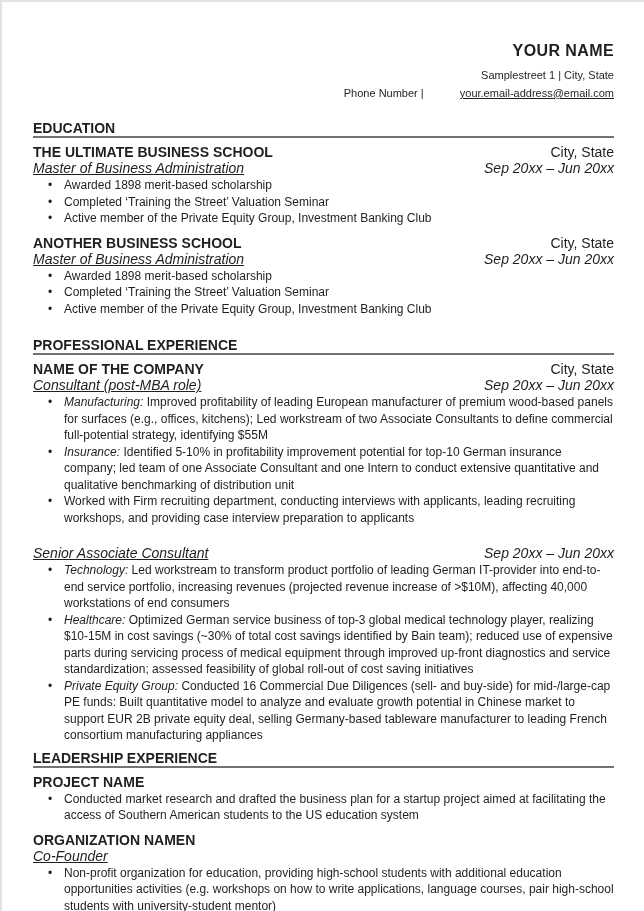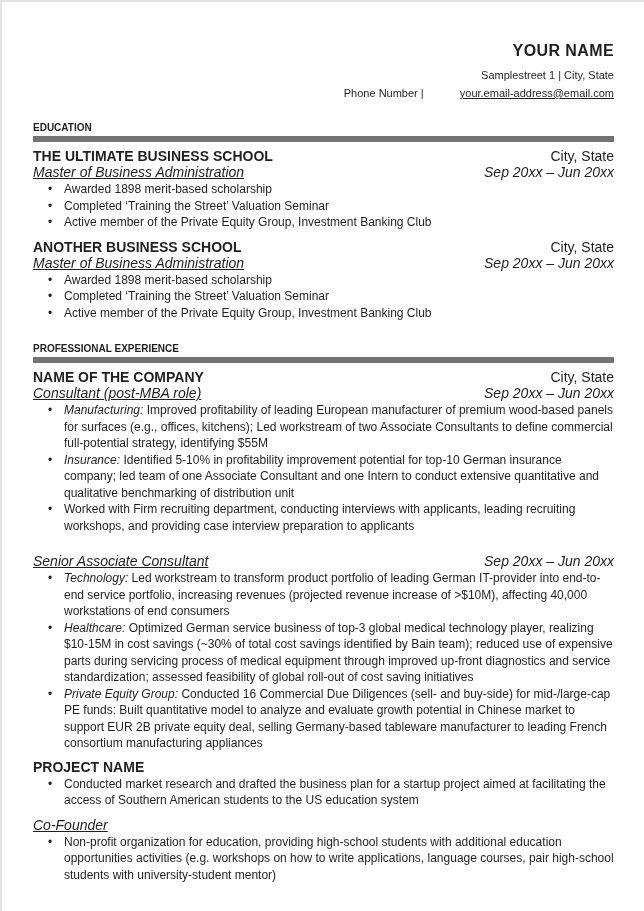--- a/index.html
+++ b/index.html
@@ -19,24 +19,24 @@
   .resume-header { text-align: right; }
   .candidate-name { font-size: 16px; font-weight: bold; letter-spacing: 0.4px; line-height: 18px; }
   .address-line { font-size: 11px; line-height: 14px; margin-top: 8px; }
   .contact-line { font-size: 11px; line-height: 14px; margin-top: 4px; }
   .email-link { text-decoration: underline; color: inherit; cursor: pointer; margin-left: 33px; }
 
   
   .resume-section { margin-top: 21px; }
   section.resume-section:nth-of-type(3) { margin-top: 7px; } 
   .section-title {
-    font-size: 10px;
+    font-size: 14px;
     font-weight: bold;
     line-height: 14px;
-    border-bottom: 6px solid #737373;
+    border-bottom: 2px solid #737373;
     padding-bottom: 1px;
   }
 
   .entry { margin-top: 6px; }
   .entry.gap { margin-top: 8px; }
 
   .row { display: flex; justify-content: space-between; align-items: baseline; font-size: 14px; line-height: 16px; }
   .org { font-weight: bold; }
   .loc { white-space: nowrap; }
   .role-row.gap { margin-top: 19px; }
@@ -122,30 +122,35 @@
             <span class="dates">Sep 20xx – Jun 20xx</span>
           </div>
           <ul class="bullets">
             <li><span class="bullet-lead">Technology:</span><span class="bullet-text"> Led workstream to transform product portfolio of leading German IT-provider into end-to-end service portfolio, increasing revenues (projected revenue increase of &gt;$10M), affecting 40,000 workstations of end consumers</span></li>
             <li><span class="bullet-lead">Healthcare:</span><span class="bullet-text"> Optimized German service business of top-3 global medical technology player, realizing $10-15M in cost savings (~30% of total cost savings identified by Bain team); reduced use of expensive parts during servicing process of medical equipment through improved up-front diagnostics and service standardization; assessed feasibility of global roll-out of cost saving initiatives</span></li>
             <li><span class="bullet-lead">Private Equity Group:</span><span class="bullet-text"> Conducted 16 Commercial Due Diligences (sell- and buy-side) for mid-/large-cap PE funds: Built quantitative model to analyze and evaluate growth potential in Chinese market to support EUR 2B private equity deal, selling Germany-based tableware manufacturer to leading French consortium manufacturing appliances</span></li>
           </ul>
         </div>
       </section>
       <section class="resume-section">
+        <div class="section-title">LEADERSHIP EXPERIENCE</div>
         <div class="entry">
           <div class="row">
             <span class="org">PROJECT NAME</span>
             <span class="loc"></span>
           </div>
           <ul class="bullets">
             <li><span class="bullet-text">Conducted market research and drafted the business plan for a startup project aimed at facilitating the access of Southern American students to the US education system</span></li>
           </ul>
         </div>
         <div class="entry gap">
+          <div class="row">
+            <span class="org">ORGANIZATION NAMEN</span>
+            <span class="loc"></span>
+          </div>
           <div class="row role-row">
             <span class="role-title">Co-Founder</span>
             <span class="dates"></span>
           </div>
           <ul class="bullets">
             <li><span class="bullet-text">Non-profit organization for education, providing high-school students with additional education opportunities activities (e.g. workshops on how to write applications, language courses, pair high-school students with university-student mentor)</span></li>
           </ul>
         </div>
       </section>
     </div>

